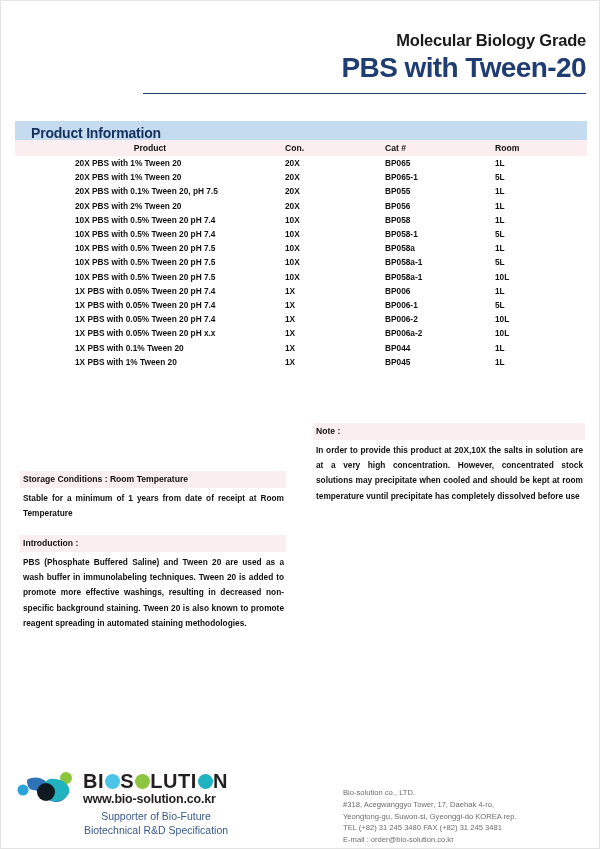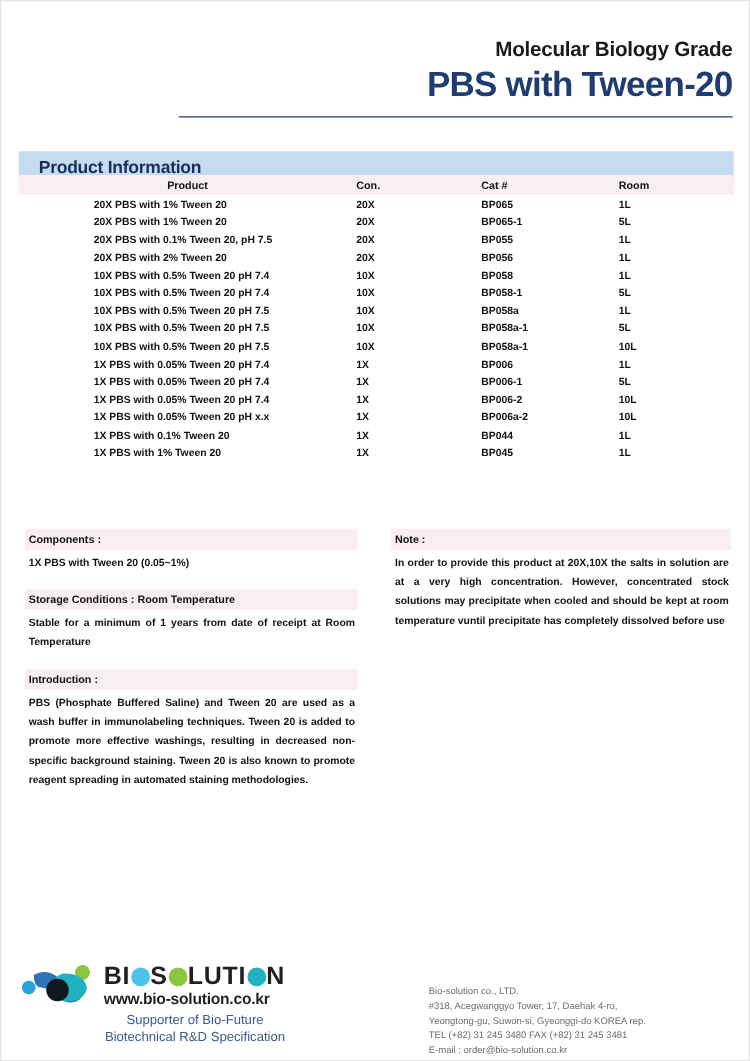--- a/index.html
+++ b/index.html
@@ -315,24 +315,20 @@
         </div>
         <div class="trow">
           <div class="c-product">1X PBS with 1% Tween 20</div>
           <div class="c-con">1X</div>
           <div class="c-cat">BP045</div>
           <div class="c-size">1L</div>
         </div>
       </div>
   </div>
 
-  <div class="col-left" style="top:422px;">
-    <div class="box-head">Components :</div>
-    <div class="box-body nojustify">1X PBS  with Tween 20 (0.05~1%)</div>
-  </div>
 
   <div class="col-left" style="top:470px;">
     <div class="box-head"><span>Storage Conditions :</span> <span class="reg">Room Temperature</span></div>
     <div class="box-body">Stable for a minimum of  1 years  from date of receipt at Room Temperature</div>
   </div>
 
   <div class="col-left" style="top:534px;">
     <div class="box-head">Introduction :</div>
     <div class="box-body">PBS (Phosphate Buffered Saline) and Tween 20 are used as a wash buffer in immunolabeling techniques. Tween 20 is added to promote more effective washings, resulting in decreased non-specific background staining. Tween 20 is also known to promote reagent spreading in automated staining methodologies.</div>
   </div>

